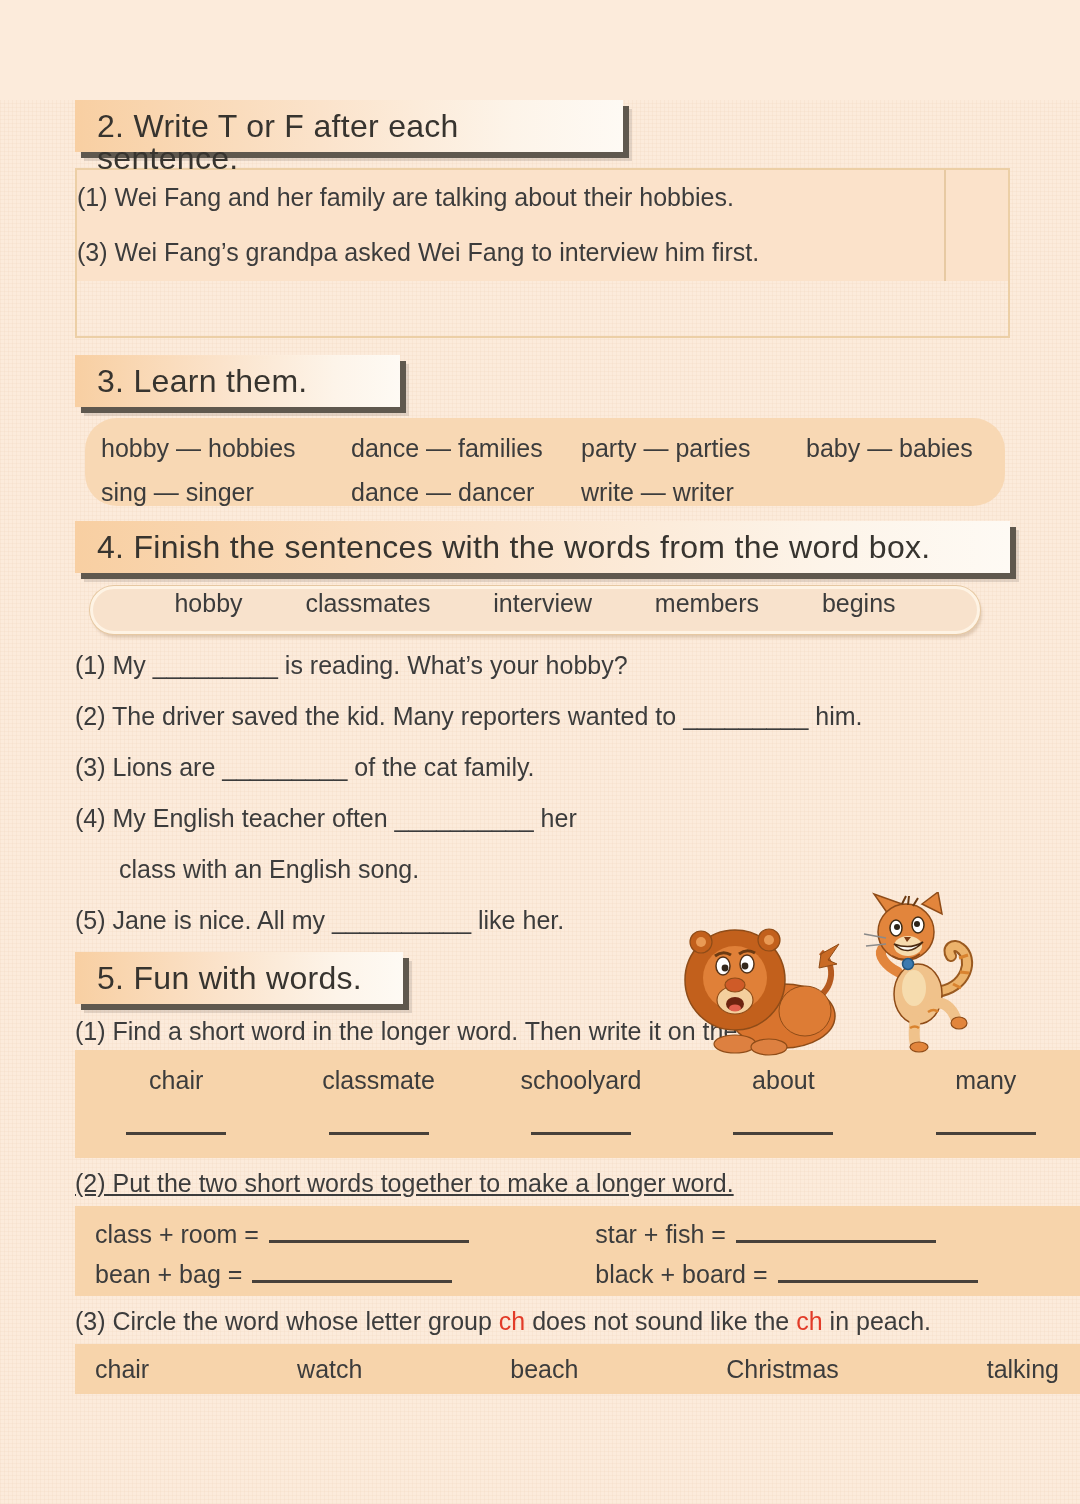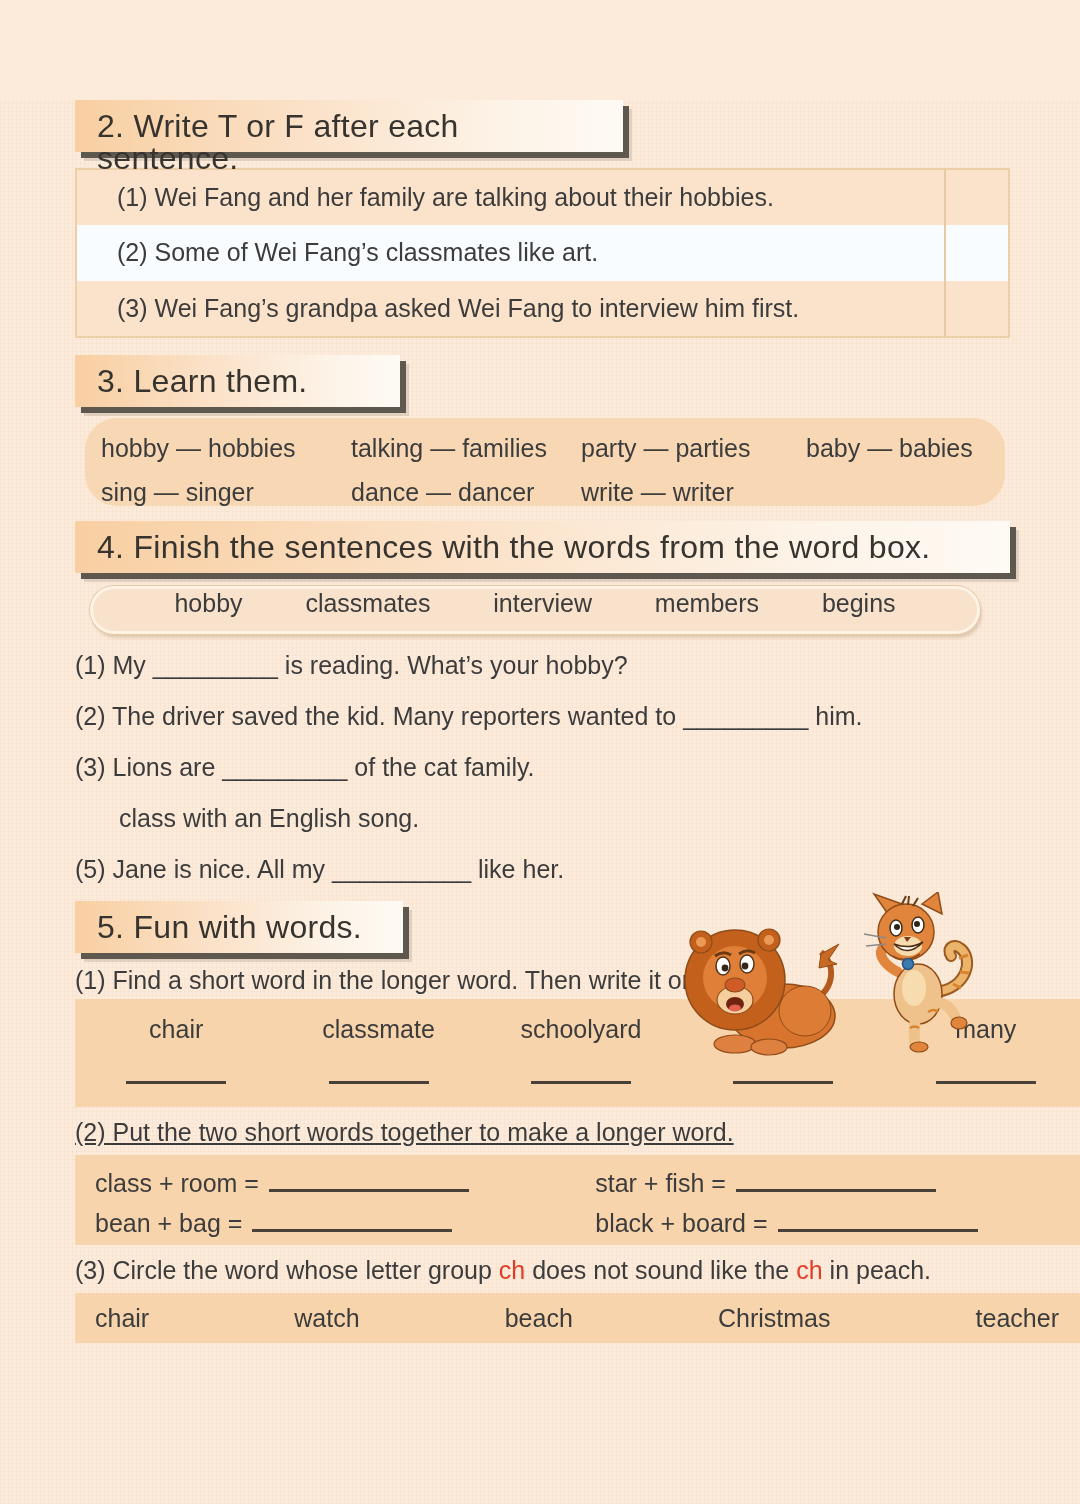--- a/index.html
+++ b/index.html
@@ -30,21 +30,21 @@
   .hdr-4 { margin-top:15px; width:935px; }
   .hdr-5 { margin-top:6px; width:328px; }
 
   .body-text { font-size:25px; color:#3c3c3c; }
 
   
   .tf-box { margin-top:16px; width:935px; height:170px; border:2px solid #eccfa6; }
   .tf-row { display:flex; height:55.3px; align-items:center; }
   .tf-row.peach { background:#fbe2ca; }
   .tf-row.white { background:#f9fcfe; }
-  .tf-text { flex:1; padding-left:20px;margin-left:20px; }
+  .tf-text { flex:1; padding-left:0; }
   .tf-answer { width:64px; align-self:stretch; border-left:2px solid #e7c9a2; }
 
   
   .learn-box {
     margin-top:11px; margin-left:10px; width:920px; height:88px;
     background:#f8d8b4; border-radius:32px; padding:8px 0 0 16px;
   }
   .learn-row { display:grid; grid-template-columns:250px 230px 225px auto; height:44px; align-items:center; }
 
   
@@ -90,37 +90,33 @@
   <div class="content">
 
     <div class="hdr hdr-2">
       <span>2. Write T or F after each sentence.</span>
     </div>
     <div class="tf-box">
       <div class="tf-row peach">
         <span class="tf-text body-text">(1) Wei Fang and her family are talking about their hobbies.</span>
         <span class="tf-answer"></span>
       </div>
-      <div class="tf-row white">
-        <span class="tf-text body-text">(2) Some of Wei Fang’s classmates like art.</span>
-        <span class="tf-answer"></span>
-      </div>
       <div class="tf-row peach">
         <span class="tf-text body-text">(3) Wei Fang’s grandpa asked Wei Fang to interview him first.</span>
         <span class="tf-answer"></span>
       </div>
     </div>
 
     <div class="hdr hdr-3">
       <span>3. Learn them.</span>
     </div>
     <div class="learn-box">
       <div class="learn-row body-text">
         <span>hobby — hobbies</span>
-        <span>talking — families</span>
+        <span>dance — families</span>
         <span>party — parties</span>
         <span>baby — babies</span>
       </div>
       <div class="learn-row body-text">
         <span>sing — singer</span>
         <span>dance — dancer</span>
         <span>write — writer</span>
       </div>
     </div>
 
@@ -131,20 +127,21 @@
       <span>hobby</span>
       <span>classmates</span>
       <span>interview</span>
       <span>members</span>
       <span>begins</span>
     </div>
     <div class="sentences body-text">
       <div class="sent">(1) My _________ is reading. What’s your hobby?</div>
       <div class="sent">(2) The driver saved the kid. Many reporters wanted to _________ him.</div>
       <div class="sent">(3) Lions are _________ of the cat family.</div>
+      <div class="sent">(4) My English teacher often __________ her</div>
       <div class="sent sent-indent">class with an English song.</div>
       <div class="sent">(5) Jane is nice. All my __________ like her.</div>
     </div>
 
     <div class="hdr hdr-5">
       <span>5. Fun with words.</span>
     </div>
 
     <div class="instr instr-1 body-text">(1) Find a short word in the longer word. Then write it on the line.</div>
     <div class="obox box-find">
@@ -185,21 +182,21 @@
     </div>
 
     <div class="instr instr-3 body-text">
       <span>(3) Circle the word whose letter group </span><span class="red">ch</span><span> does not sound like the </span><span class="red">ch</span><span> in peach.</span>
     </div>
     <div class="obox box-circle body-text">
       <span>chair</span>
       <span>watch</span>
       <span>beach</span>
       <span>Christmas</span>
-      <span>teacher</span>
+      <span>talking</span>
     </div>
   </div>
 
   <svg class="art art-lion" width="170" height="150" viewBox="0 0 170 150">
     <path d="M125 95 C152 84 154 58 138 44" stroke="#b55a1f" stroke-width="6" fill="none"></path>
     <path d="M138 46 L156 36 L145 52 L154 56 L136 60 Z" fill="#c96a24" stroke="#8f4c18" stroke-width="1"></path>
     <ellipse cx="100" cy="108" rx="52" ry="32" fill="#d9742e" stroke="#8f4c18" stroke-width="1.5"></ellipse>
     <ellipse cx="122" cy="103" rx="26" ry="25" fill="#dd7c35" stroke="#8f4c18" stroke-width="1"></ellipse>
     <ellipse cx="52" cy="136" rx="21" ry="9" fill="#dd8040" stroke="#8f4c18" stroke-width="1.2"></ellipse>
     <ellipse cx="86" cy="139" rx="18" ry="8" fill="#dd8040" stroke="#8f4c18" stroke-width="1.2"></ellipse>

